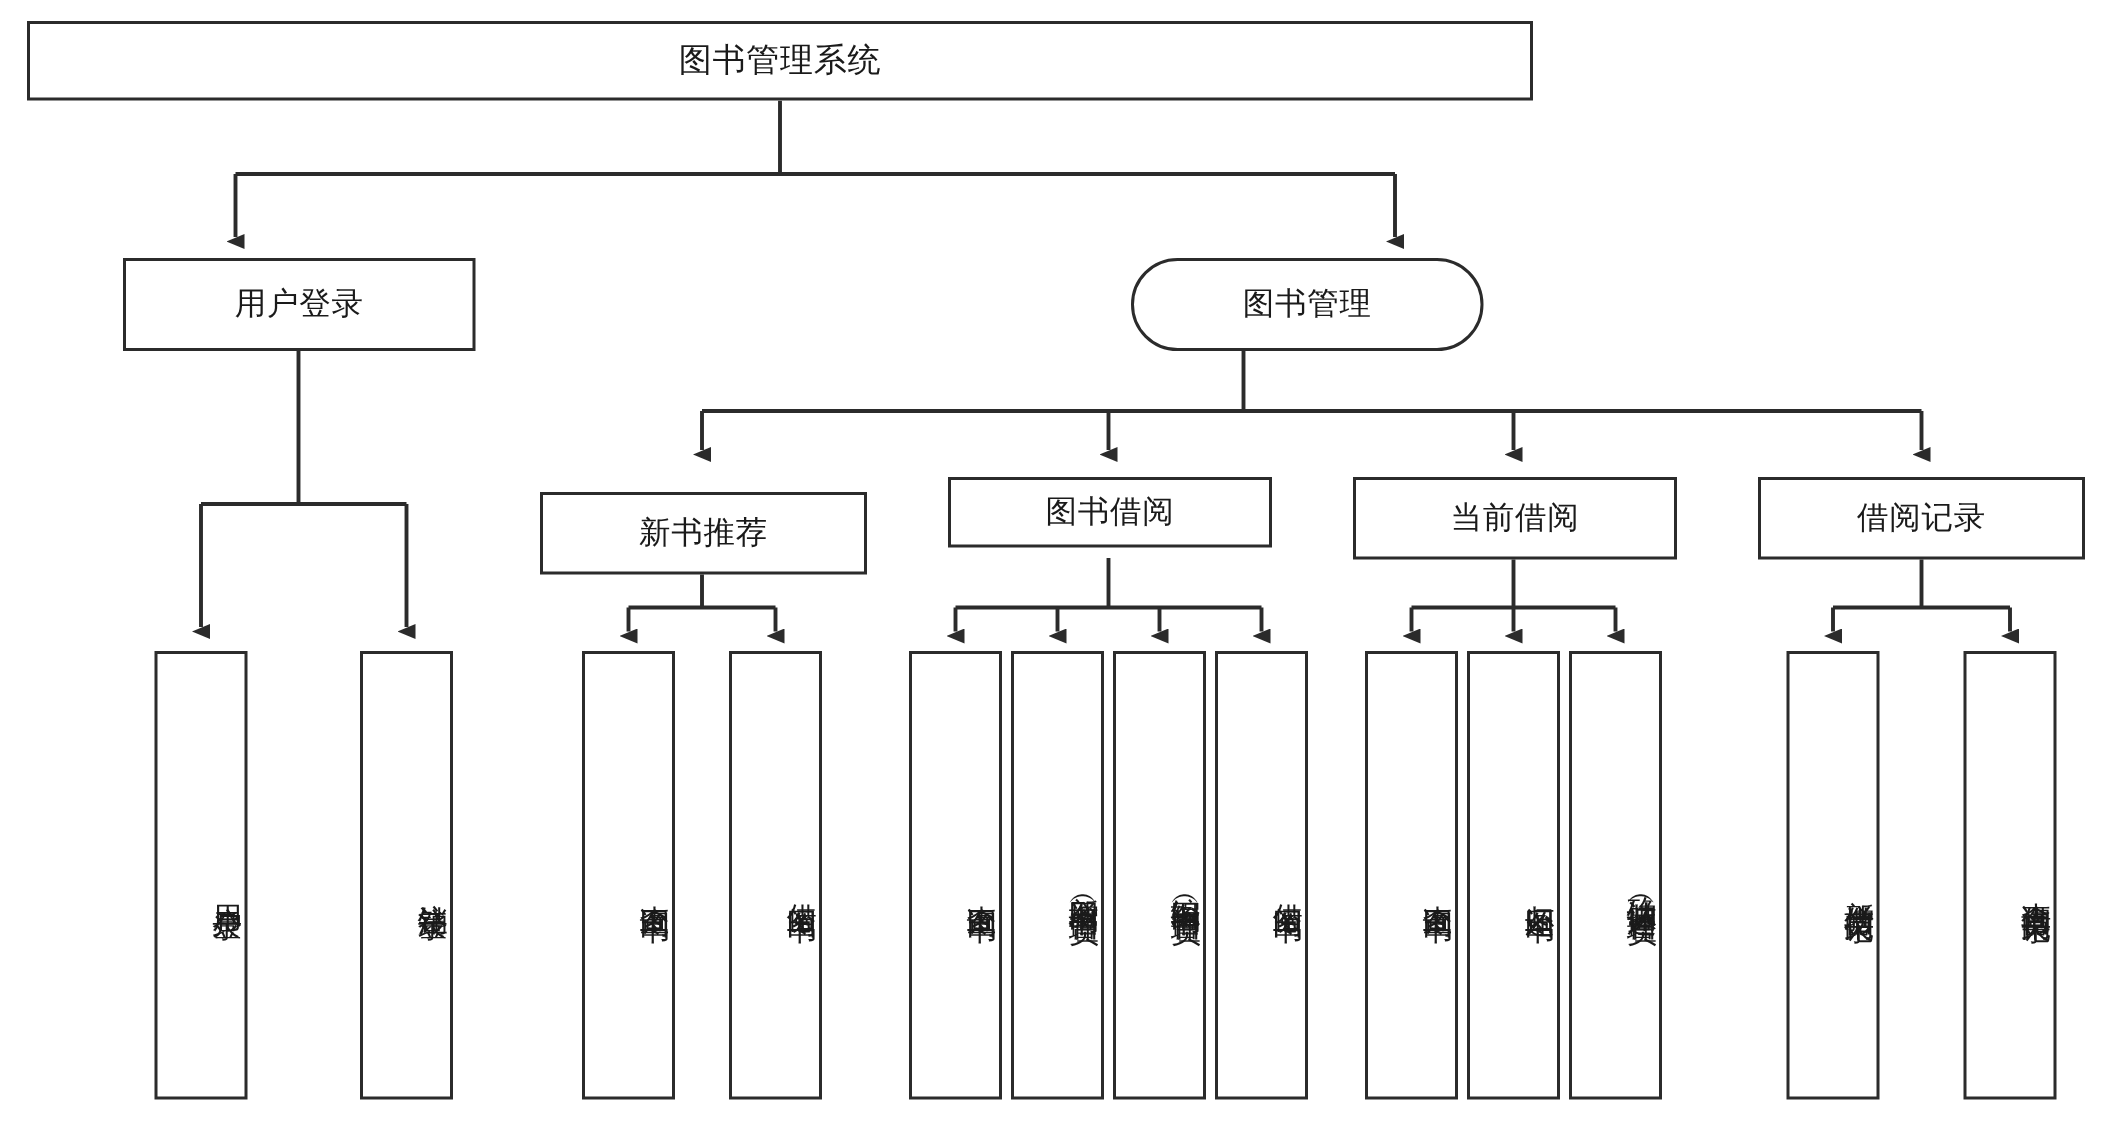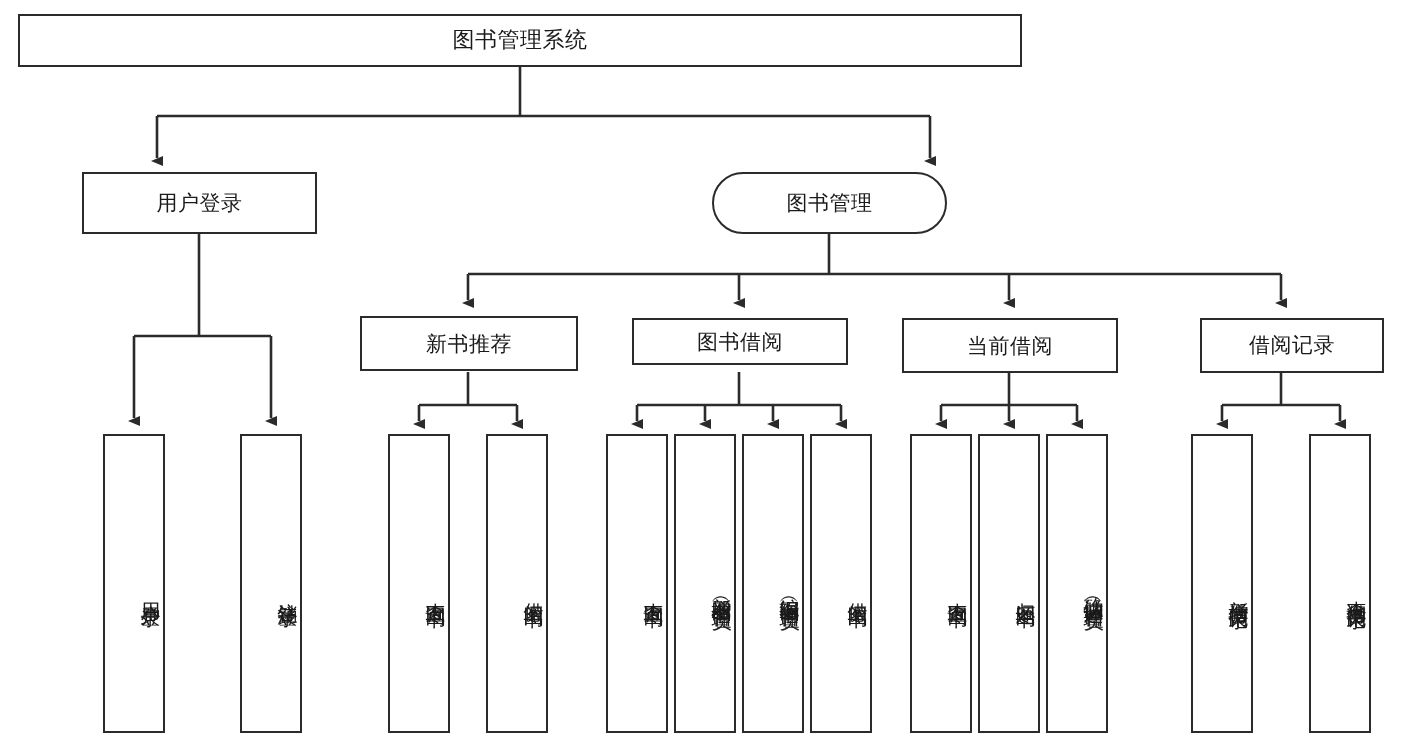--- a/index.html
+++ b/index.html
@@ -125,37 +125,37 @@
   </svg>
 
   <div class="node horiz" id="root-node" style="left:18px; top:14px; width:1004px; height:53px;">
     <span>图书管理系统</span>
   </div>
 
   <div class="node horiz" style="left:82px; top:172px; width:235px; height:62px;">
     <span>用户登录</span>
   </div>
 
-  <div class="node horiz" style="left:712px; top:172px; width:235px; height:62px;border-radius:31px;">
+  <div class="node horiz" style="left:754px; top:172px; width:235px; height:62px;border-radius:31px;">
     <span>图书管理</span>
   </div>
 
-  <div class="node horiz" style="left:360px; top:316px; width:218px; height:55px;">
+  <div class="node horiz" style="left:360px; top:328px; width:218px; height:55px;">
     <span>新书推荐</span>
   </div>
 
   <div class="node horiz" style="left:632px; top:318px; width:216px; height:47px;">
     <span>图书借阅</span>
   </div>
 
   <div class="node horiz" style="left:902px; top:318px; width:216px; height:55px;align-items:center;">
     <span>当前借阅</span>
   </div>
 
-  <div class="node horiz" style="left:1200px; top:318px; width:184px; height:55px;font-family:Liberation Serif, serif;">
+  <div class="node horiz" style="left:1172px; top:318px; width:218px; height:55px;">
     <span>借阅记录</span>
   </div>
 
   <div class="node vert" style="left:103px; top:434px; width:62px; height:299px;">
     <span class="vtext">用户登录</span>
   </div>
 
   <div class="node vert" style="left:240px; top:434px; width:62px; height:299px;">
     <span class="vtext">注销登录</span>
   </div>

